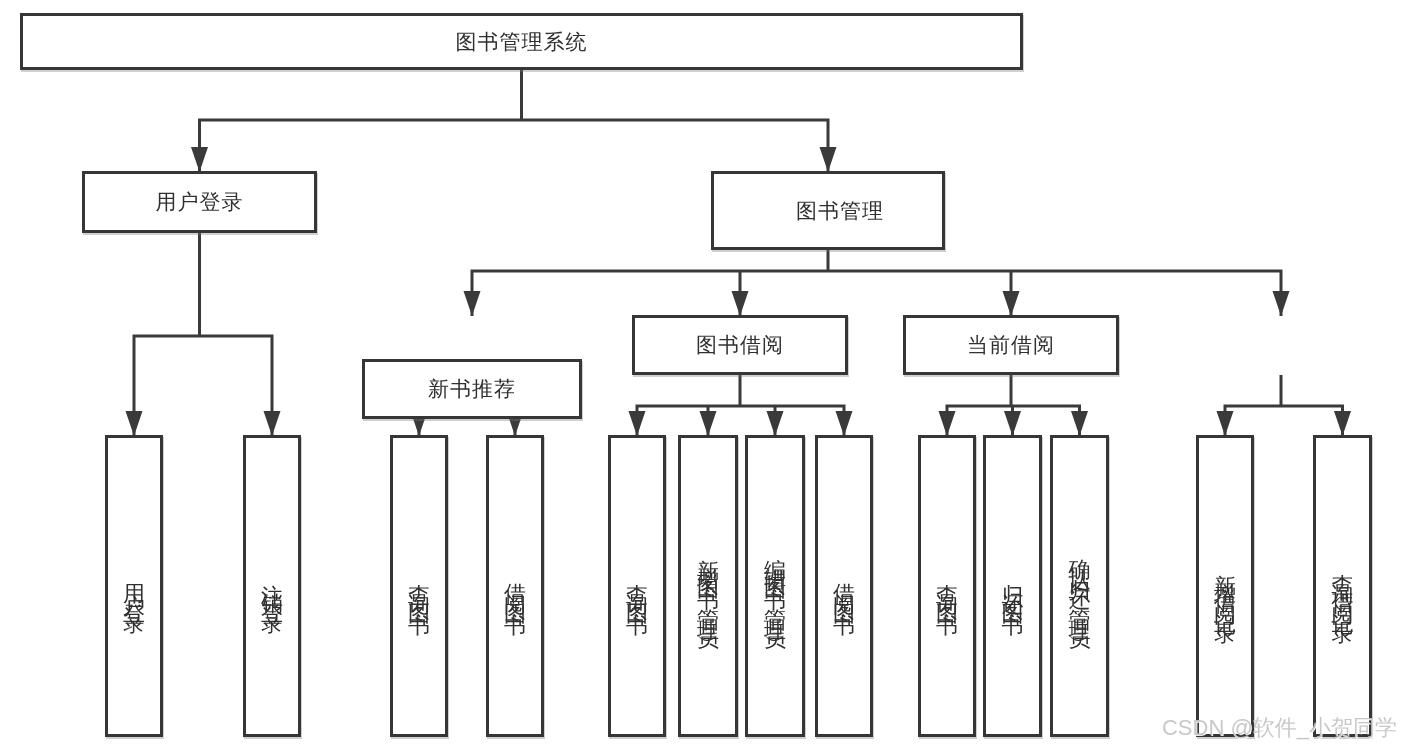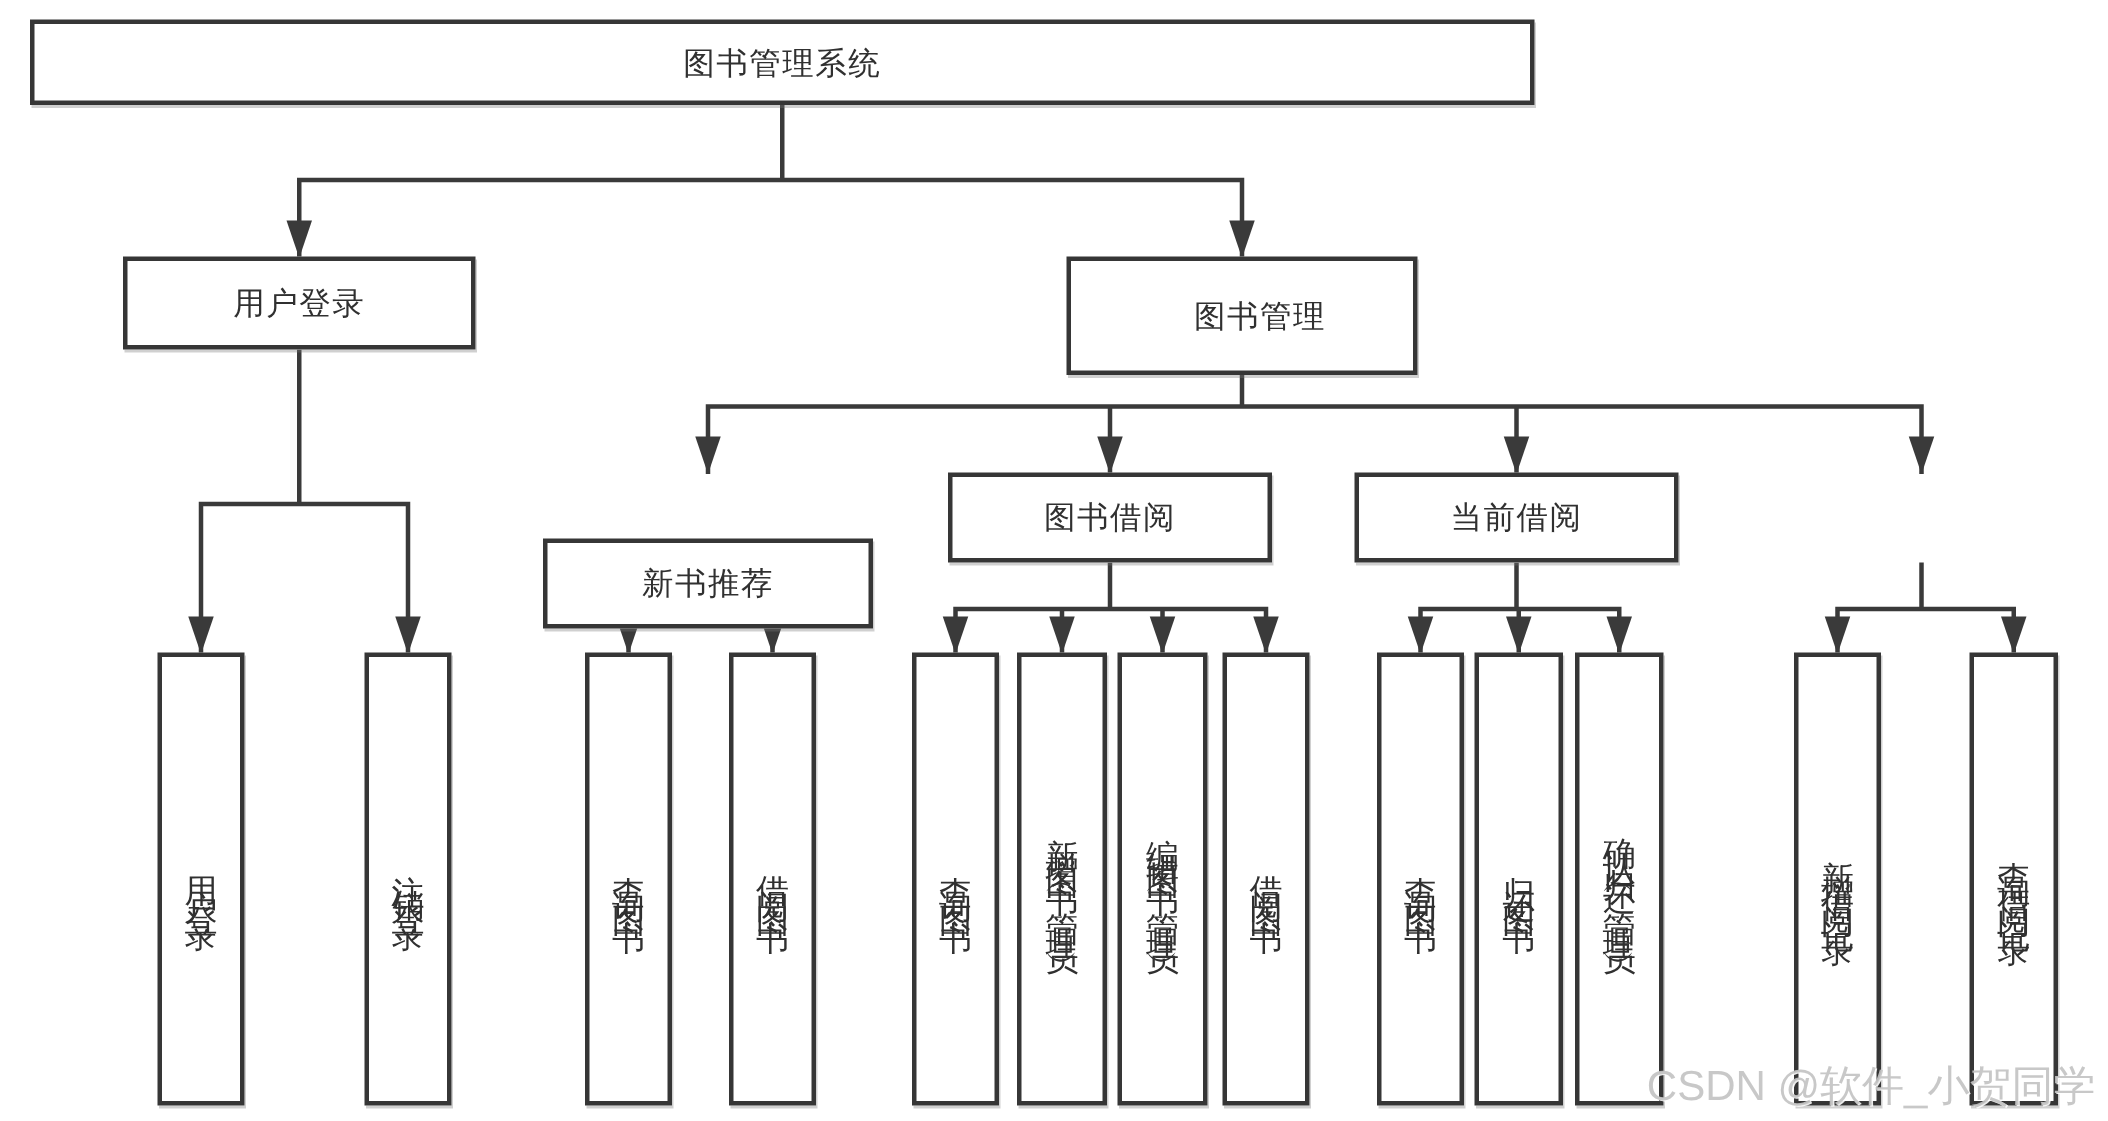--- a/index.html
+++ b/index.html
@@ -38,21 +38,21 @@
     text-orientation: mixed;
     font-size: 22px;
     letter-spacing: 10px;
     line-height: 1;
     max-height: 100%;
   }
   .watermark {
     position: absolute;
     right: 8px;
     bottom: 4px;
-    font-size: 28px;
+    font-size: 22px;
     color: rgba(195,195,195,0.92);
     text-shadow: 1px 1px 0 rgba(255,255,255,0.9);
     white-space: nowrap;
   }
 </style>
 </head>
 <body>
 
 <div class="canvas">
 

